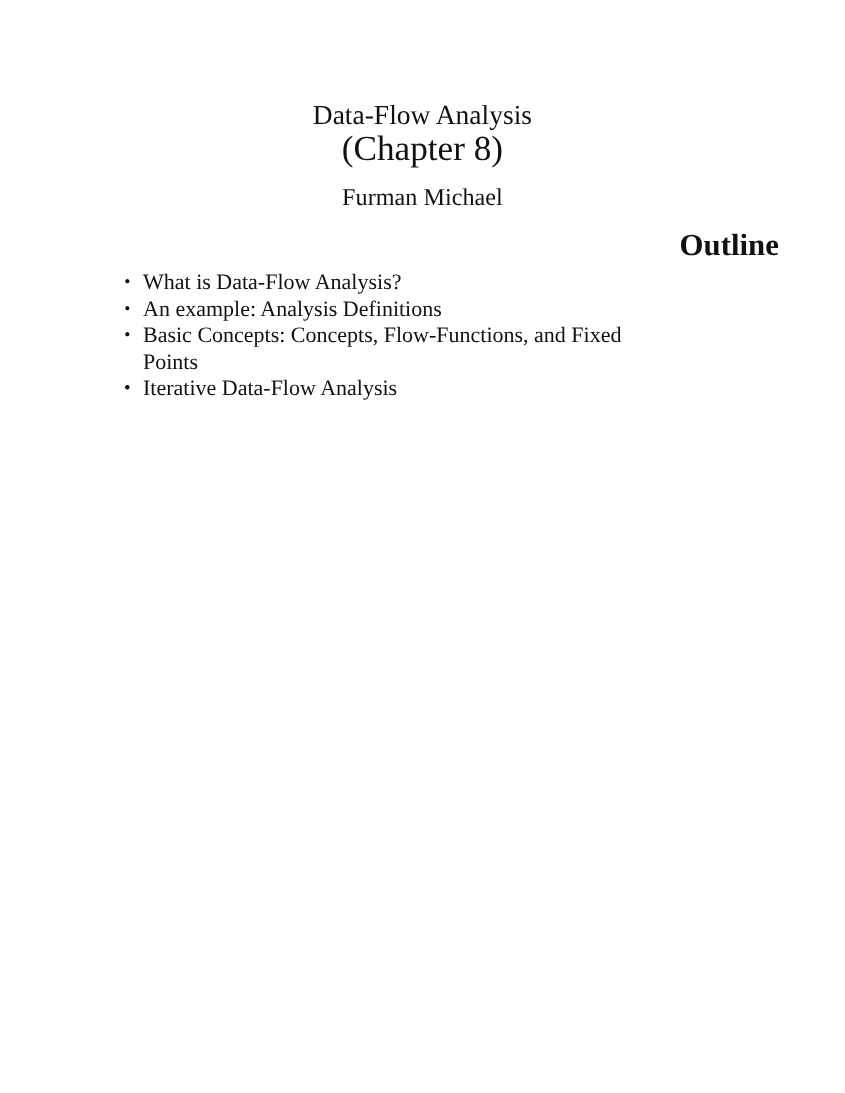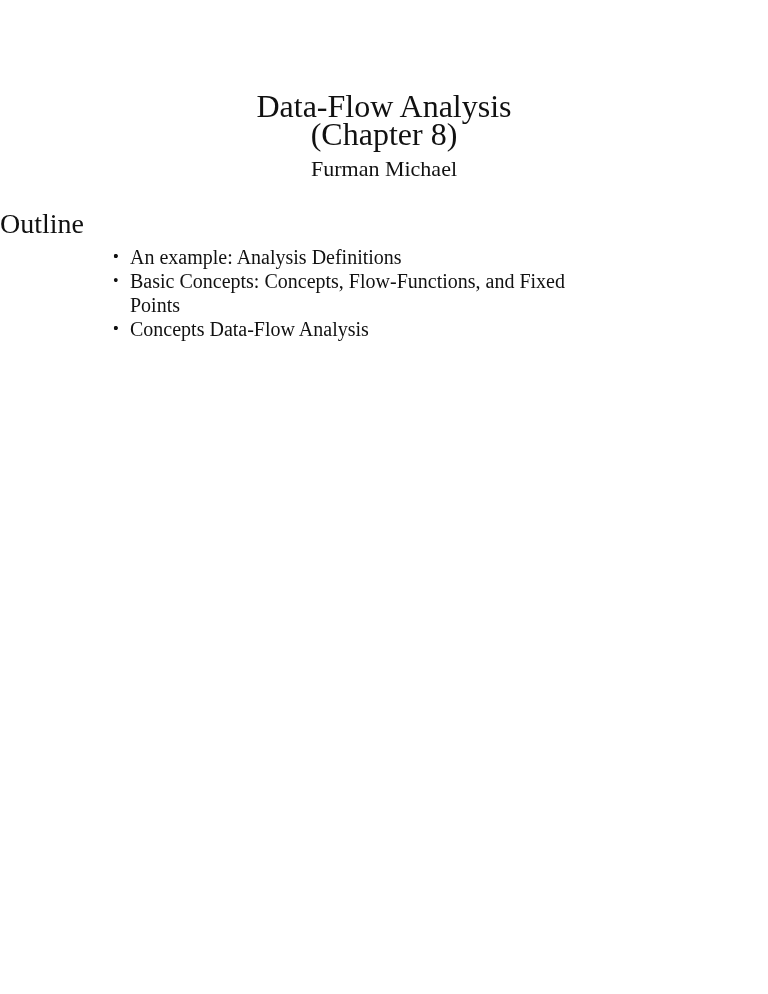--- a/index.html
+++ b/index.html
@@ -24,44 +24,44 @@
       background: #ffffff;
     }
     .title-block {
       position: absolute;
       left: 0;
       top: 92px;
       width: 768px;
       text-align: center;
     }
     .title {
-      font-size: 32px;
+      font-size: 25px;
       line-height: 28px;
       margin: 0;
       font-weight: normal;
     }
     .subtitle {
       font-size: 32px;
       line-height: 28px;
       margin: 0;
     }
     .author {
       font-size: 22px;
       line-height: 26px;
-      margin-top: 8px;
+      margin-top: 18px;
     }
     .outline-heading {
       position: absolute;
       left: 0;
       top: 208px;
       width: 708px;
-      text-align: left;
+      text-align: right;
       font-size: 28px;
       line-height: 32px;
-      font-weight: normal;
+      font-weight: bold;
       margin: 0;
     }
     .outline-list {
       position: absolute;
       left: 113px;
       top: 245px;
       width: 500px;
       margin: 0;
       padding: 0;
       list-style: none;
@@ -89,31 +89,32 @@
     <h1 class="title">Data-Flow Analysis</h1>
     <div class="subtitle">(Chapter 8)</div>
     <div class="author">Furman Michael</div>
   </div>
 
   <h2 class="outline-heading">Outline</h2>
 
   <ul class="outline-list">
     <li class="outline-item">
       <span class="bullet">•</span>
+      <span>What is Data-Flow Analysis?</span>
     </li>
     <li class="outline-item">
       <span class="bullet">•</span>
       <span>An example: Analysis Definitions</span>
     </li>
     <li class="outline-item">
       <span class="bullet">•</span>
       <span>Basic Concepts: Concepts, Flow-Functions, and Fixed Points</span>
     </li>
     <li class="outline-item">
       <span class="bullet">•</span>
     </li>
     <li class="outline-item">
       <span class="bullet">•</span>
-      <span>Concepts Data-Flow Analysis</span>
+      <span>Iterative Data-Flow Analysis</span>
     </li>
   </ul>
 
 </div>
 
 </body></html>

